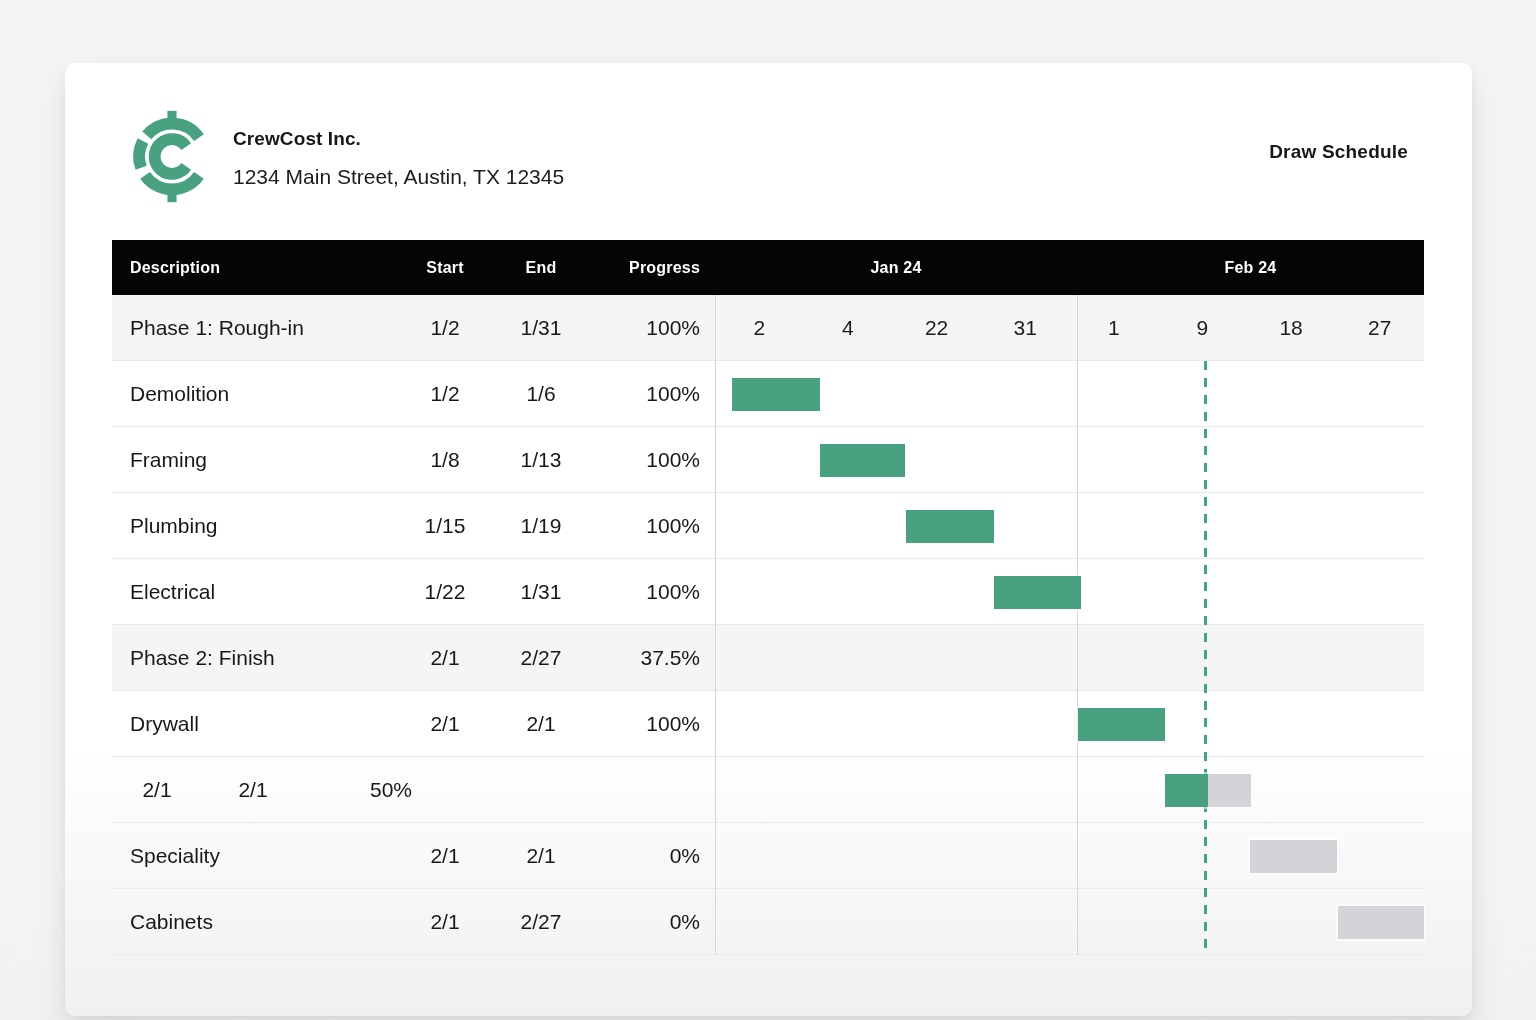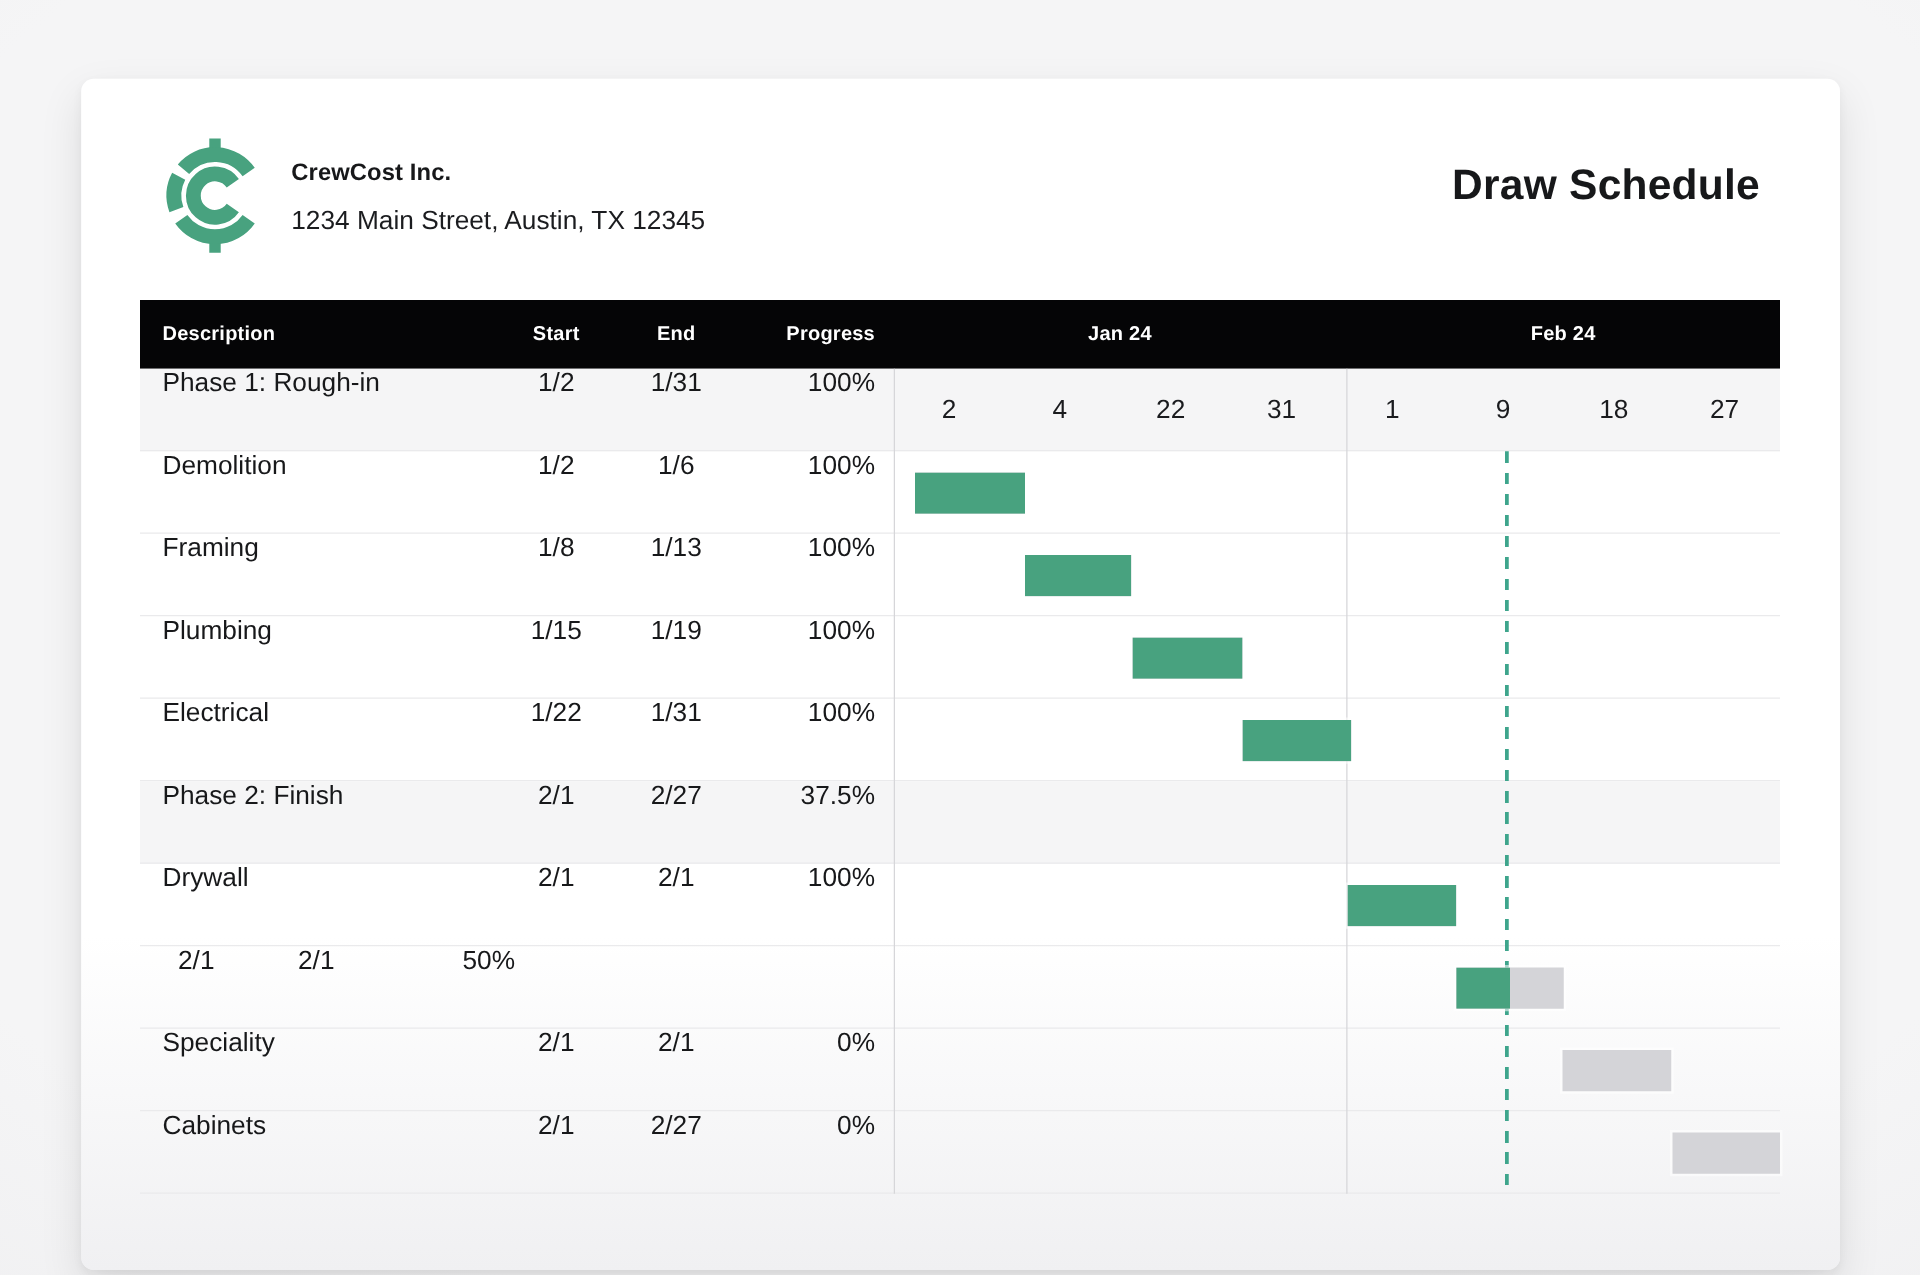--- a/index.html
+++ b/index.html
@@ -15,26 +15,26 @@
     border-radius:10px;
     box-shadow: 0 14px 34px rgba(15,16,20,.10), 0 3px 8px rgba(15,16,20,.05);
   }
   
   .doc-header { position:absolute; left:63px; right:64px; top:46px; display:flex; justify-content:space-between; align-items:flex-start; }
   .brand { display:flex; align-items:center; gap:17px; }
   .brand svg { display:block; }
   .brand-text { padding-top:2px; }
   .company-name { font-size:19px; font-weight:700; line-height:30px; letter-spacing:.1px; }
   .company-address { font-size:21px; font-weight:400; line-height:30px; margin-top:8px; color:#1b1c1f; }
-  .doc-title { font-size:34px; font-weight:700; margin-top:20px; letter-spacing:.2px; }
+  .doc-title { font-size:19px; font-weight:700; margin-top:32px; letter-spacing:.2px; }
   
   .tbl { position:absolute; left:47px; top:177px; width:1312px; }
   .trow, .thead { display:flex; width:100%; }
   .thead { height:55px; background:#050506; color:#ffffff; align-items:center; }
-  .trow  { height:66px; align-items:flex-start; border-bottom:1px solid #eaeaec; background:transparent; }
+  .trow  { height:66px; align-items:center; border-bottom:1px solid #eaeaec; background:transparent; }
   .trow.phase { background:#f5f5f6; }
   .c-desc  { width:288px; padding-left:18px; text-align:left; }
   .c-start { width:90px;  text-align:center; }
   .c-end   { width:102px; text-align:center; }
   .c-prog  { width:123px; text-align:right; padding-right:15px; }
   .c-chart { width:709px; height:100%; position:relative; }
   .thead .c-jan { width:362px; text-align:center; }
   .thead .c-feb { width:347px; text-align:center; }
   .thead div { font-size:16px; font-weight:700; letter-spacing:.2px; }
   .trow div { font-size:21px; font-weight:400; }

